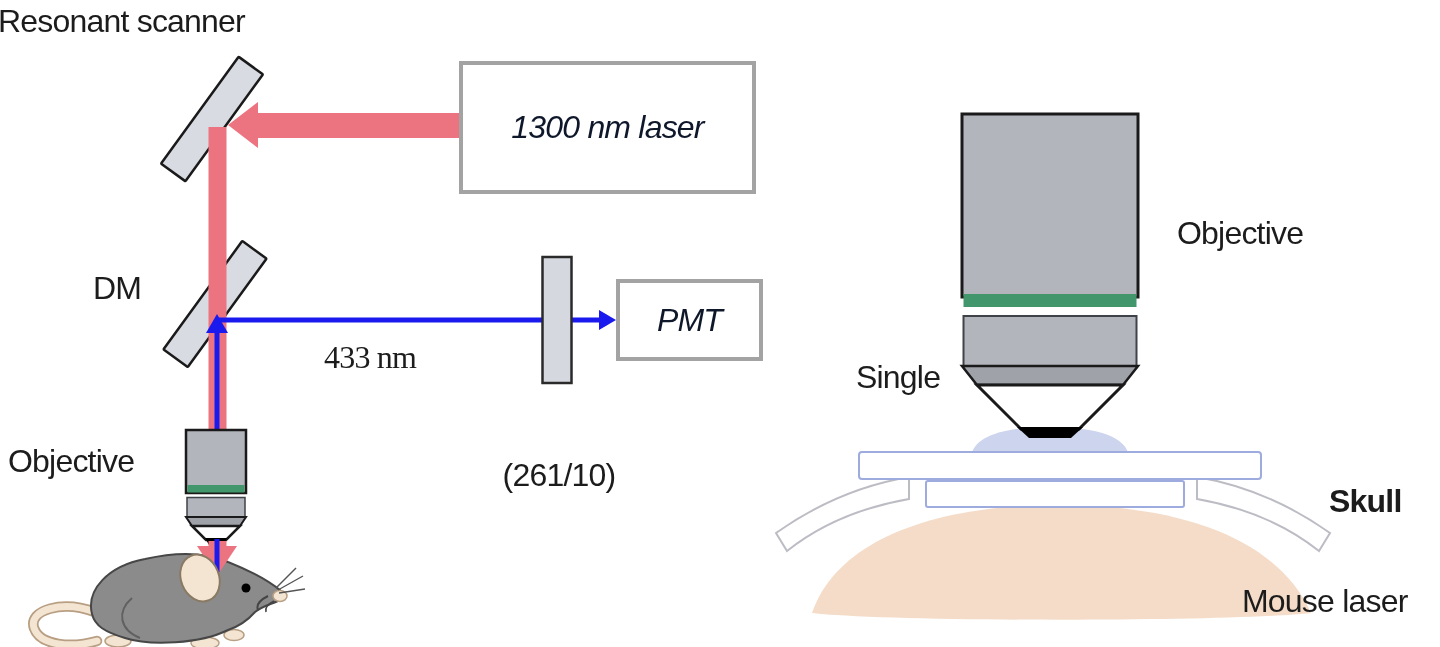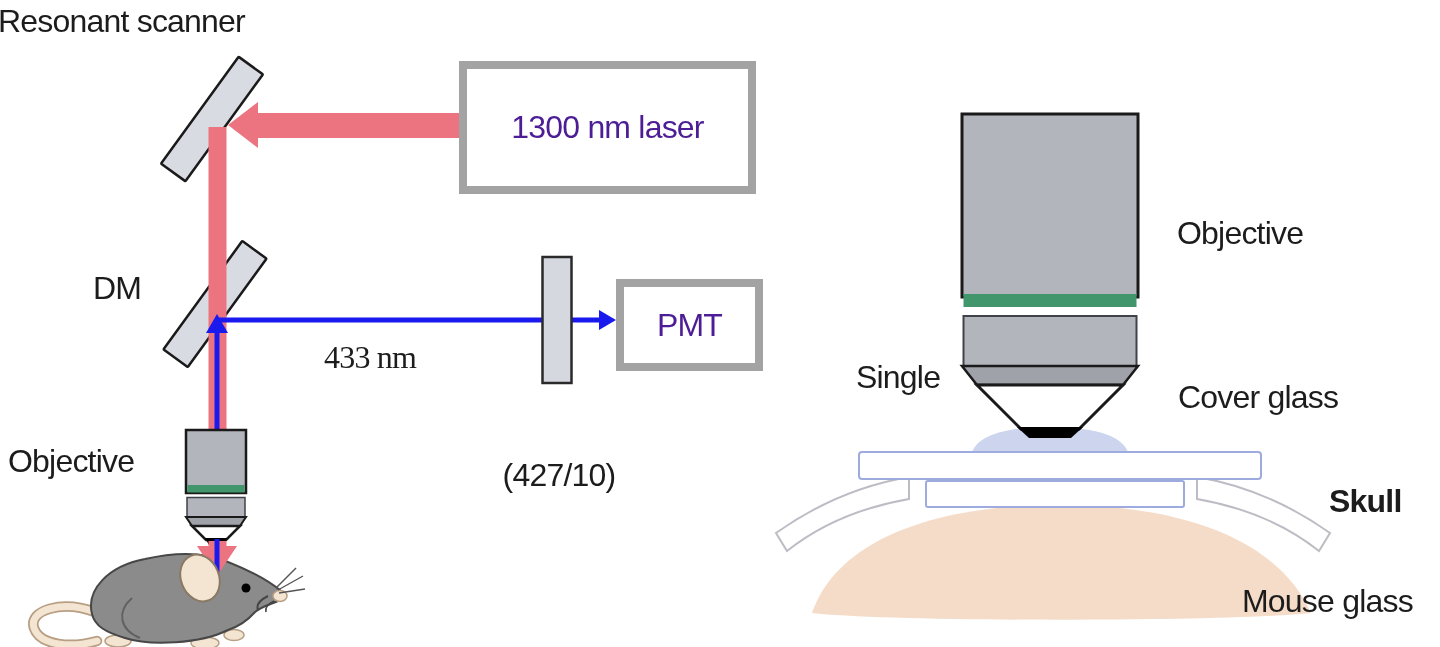--- a/index.html
+++ b/index.html
@@ -7,23 +7,23 @@
     position:relative;width:1440px;height:647px;overflow:hidden;background:#ffffff;
     font-family:"Liberation Sans", sans-serif;color:#1c1c1c;
   }
   #diagram-svg{position:absolute;left:0;top:0;}
   .lbl{
     position:absolute;font-size:32px;line-height:1.1;letter-spacing:-0.8px;
     white-space:nowrap;color:#1c1c1c;
   }
   .lbl.centered{text-align:center;}
   .box{
-    position:absolute;border:8px solid #a3a3a3;background:#ffffff;
+    position:absolute;border:4px solid #a3a3a3;background:#ffffff;
     display:flex;align-items:center;justify-content:center;
-    font-size:32px;letter-spacing:-0.8px;color:#4c1d95;box-sizing:border-box;
+    font-size:32px;letter-spacing:-0.8px;color:#0f172a;box-sizing:border-box;font-style:italic;
   }
 </style>
 </head>
 <body>
 
 <div id="canvas">
 
   <svg id="diagram-svg" width="1440" height="647" viewBox="0 0 1440 647">
 
     <g transform="translate(212,119) rotate(36)">
@@ -122,29 +122,28 @@
 
   <div class="lbl" style="left:-2px;top:4px;">Resonant scanner</div>
 
   <div class="box" style="left:459px;top:61px;width:297px;height:133px;">1300 nm laser</div>
 
   <div class="lbl" style="left:93px;top:271px;">DM</div>
 
   <div class="lbl" style="left:324px;top:340px;font-family:Liberation Serif, serif;">433 nm</div>
 
 
-  <div class="lbl centered" style="left:388px;top:458px;width:342px;">(427/10)</div>
+  <div class="lbl centered" style="left:388px;top:458px;width:342px;">(261/10)</div>
 
   <div class="lbl" style="left:8px;top:444px;">Objective</div>
 
-  <div class="box" style="left:616px;top:279px;width:147px;height:92px;">PMT</div>
+  <div class="box" style="left:616px;top:279px;width:147px;height:82px;">PMT</div>
 
   <div class="lbl" style="left:1177px;top:216px;">Objective</div>
 
   <div class="lbl" style="left:856px;top:360px;">Single</div>
 
-  <div class="lbl" style="left:1178px;top:380px;">Cover glass</div>
 
   <div class="lbl" style="left:1329px;top:484px;font-weight:bold;">Skull</div>
 
-  <div class="lbl" style="left:1242px;top:584px;">Mouse glass</div>
+  <div class="lbl" style="left:1242px;top:584px;">Mouse laser</div>
 
 </div>
 
 </body></html>

